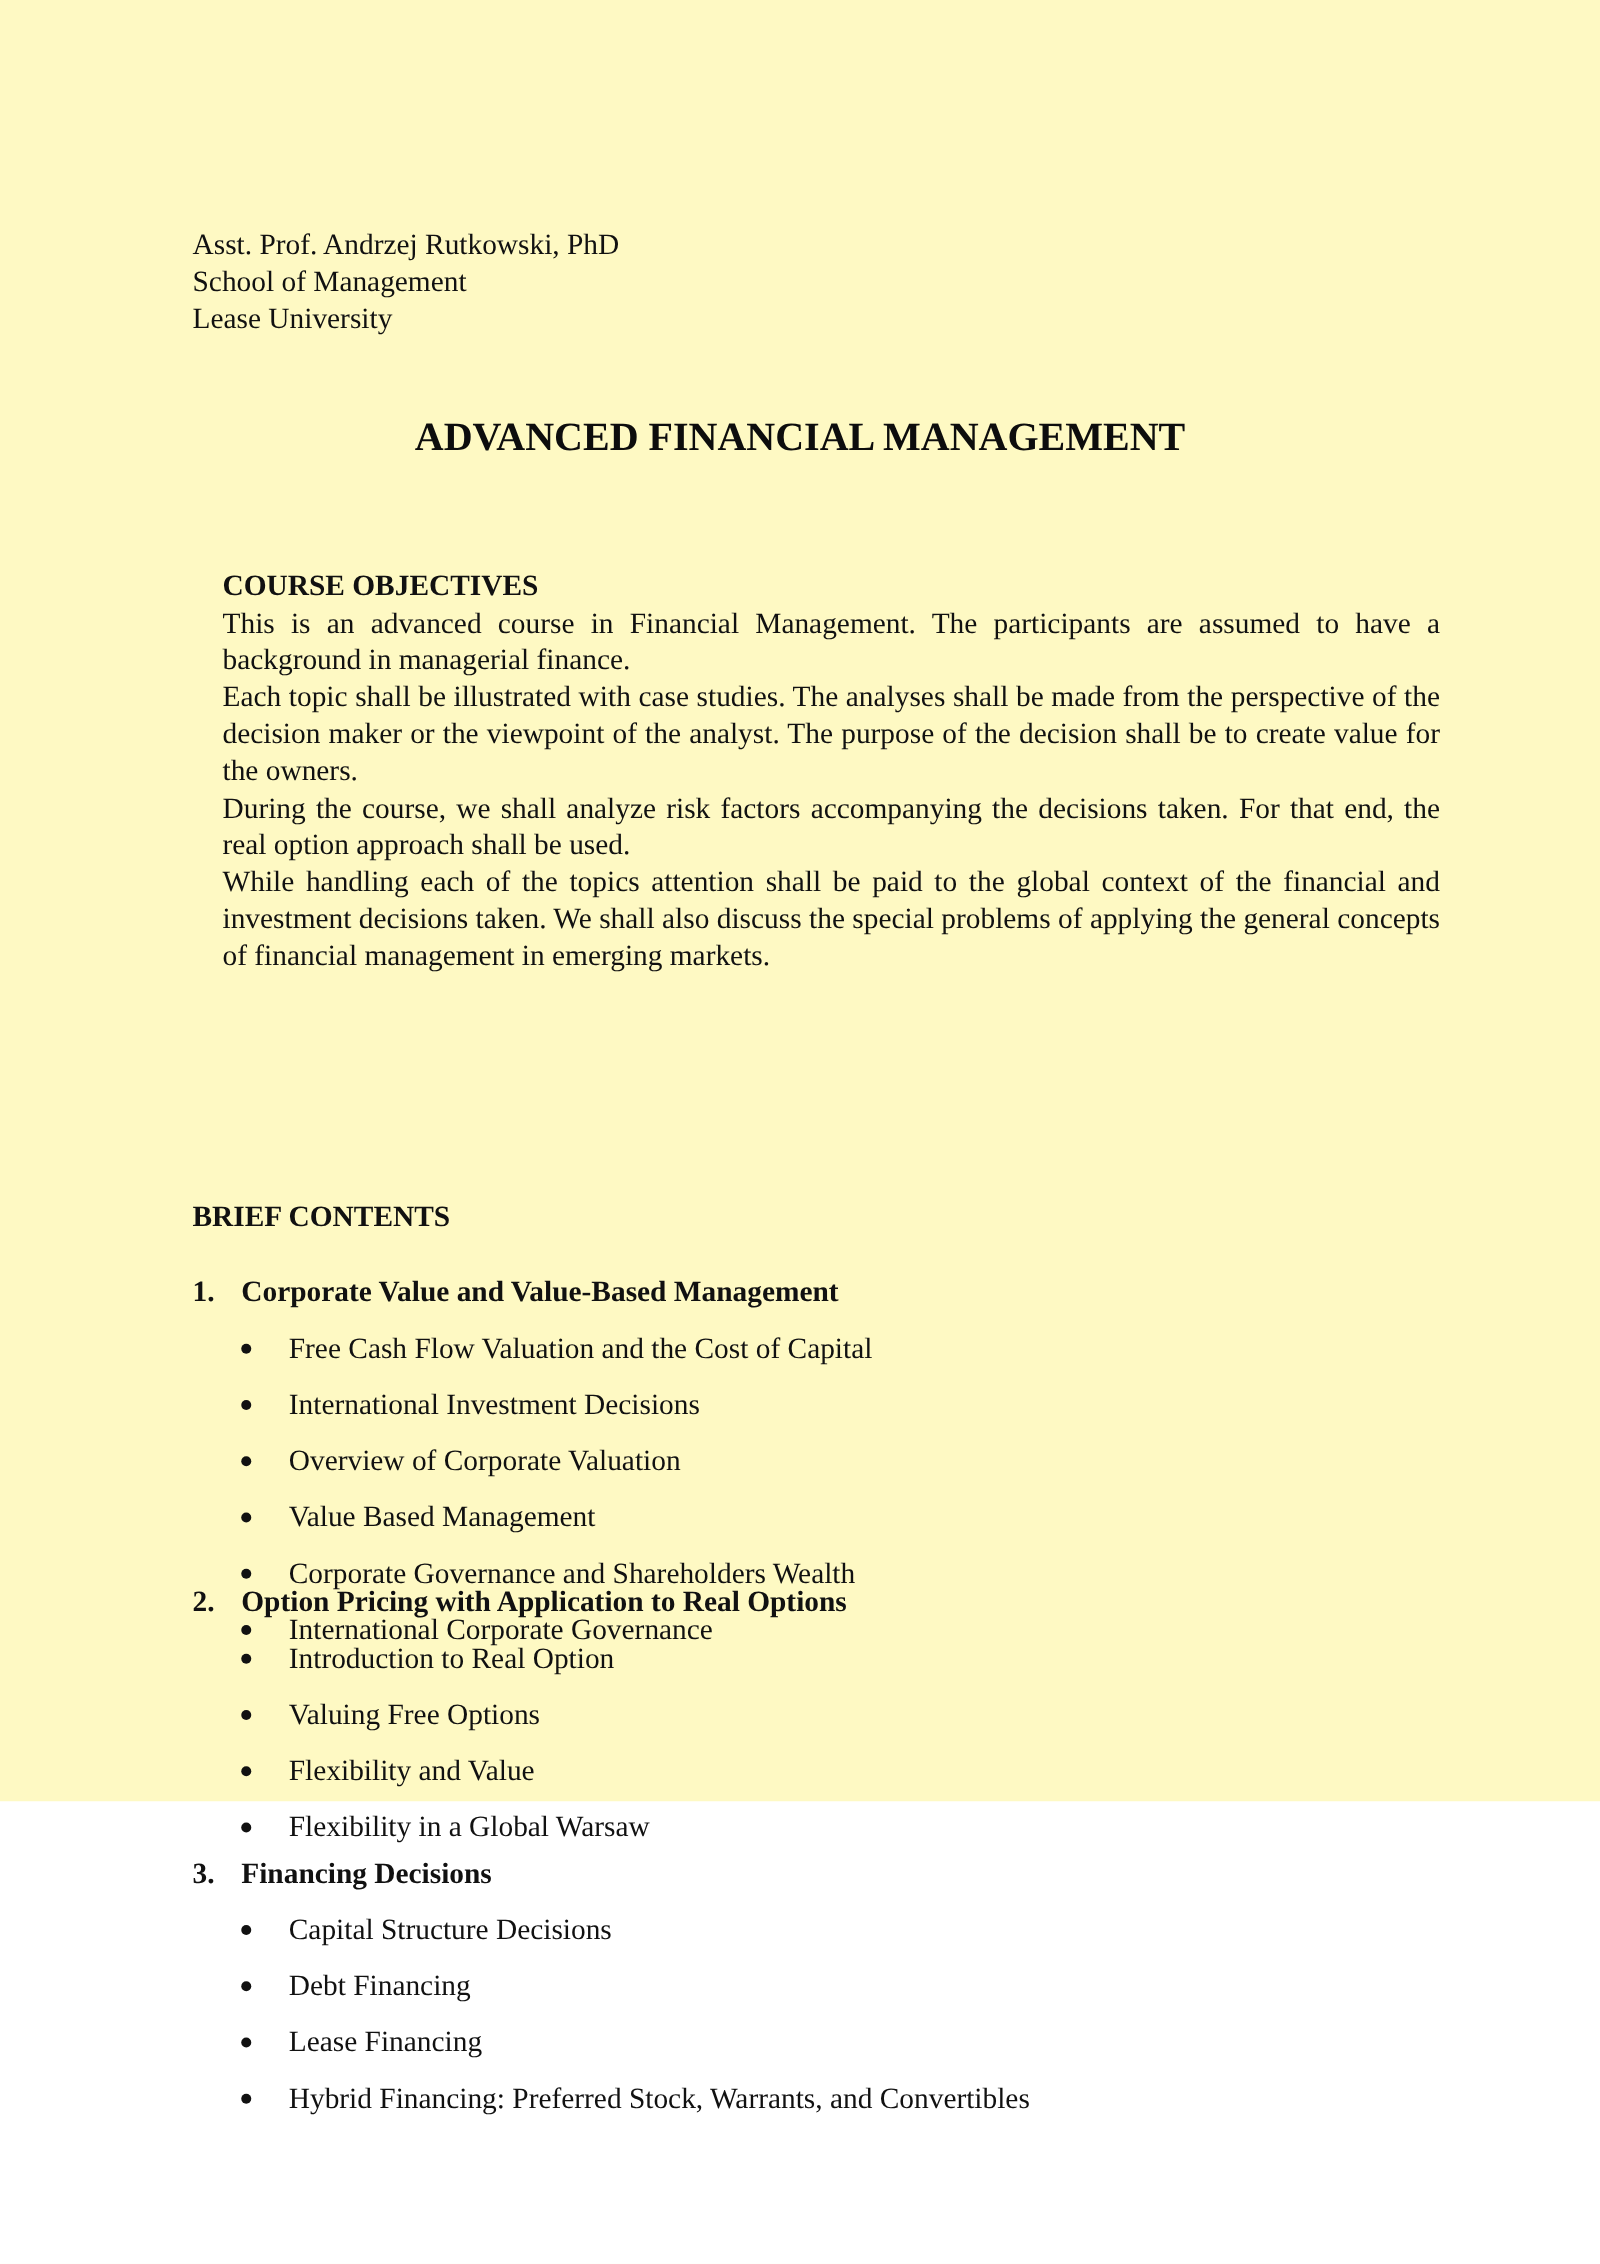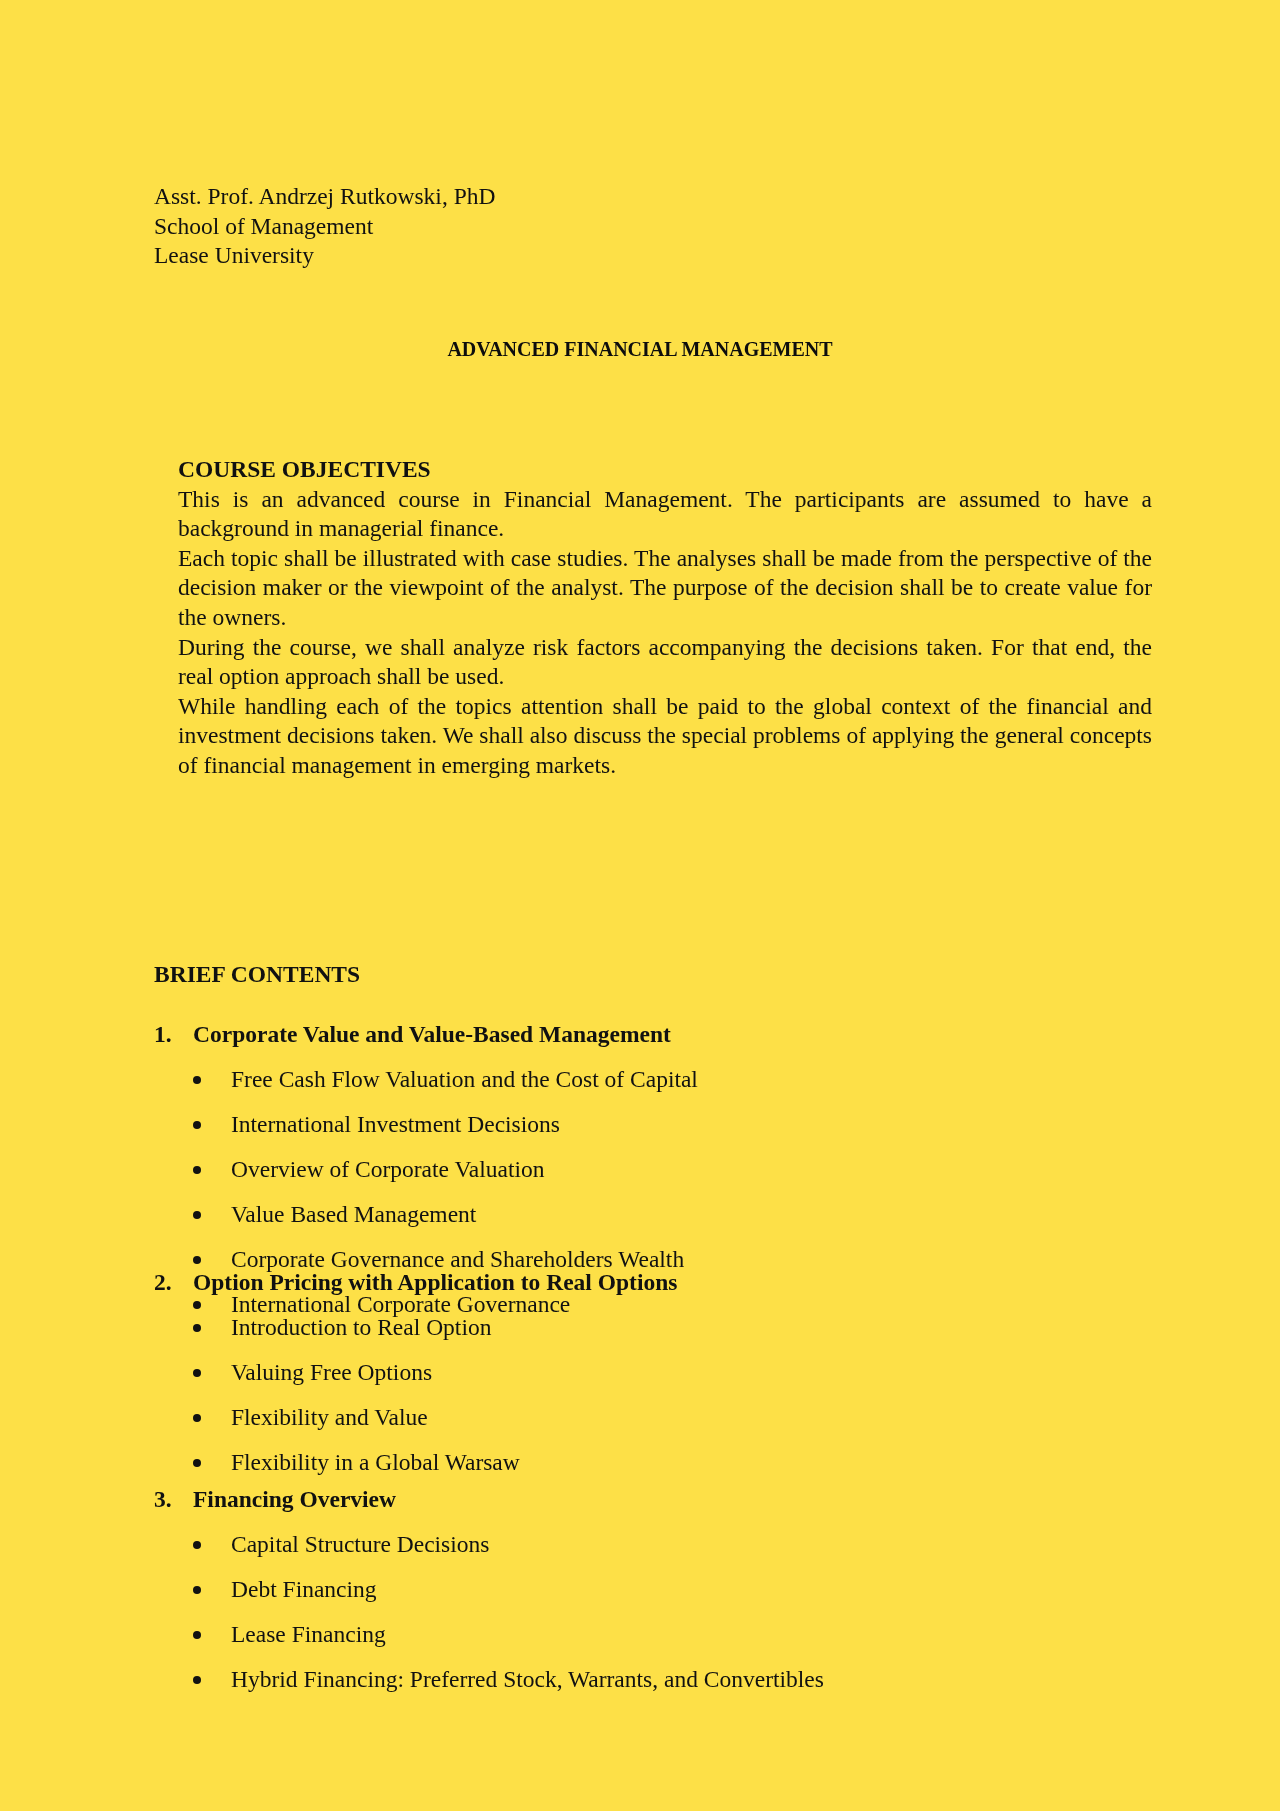--- a/index.html
+++ b/index.html
@@ -12,39 +12,39 @@
     height: 1811px;
     position: relative;
     overflow: hidden;
     font-family: "Liberation Serif", "DejaVu Serif", serif;
     color: #111111;
   }
   .page {
     position: absolute;
     left: 0; top: 0;
     width: 1280px;
-    height: 1811px;
-    background: #fde047;
+    height: 1441px;
+    background: #fef9c3;
   }
   .block {
     position: absolute;
     left: 154px;
     width: 974px;
     font-size: 23.5px;
     line-height: 29.6px;
   }
   .header-line { display: block; white-space: nowrap; }
   .title {
     position: absolute;
     left: 0;
     width: 1280px;
     top: 332px;
     text-align: center;
     font-weight: bold;
-    font-size: 20px;
+    font-size: 32px;
     line-height: 34px;
     color: #0d0d0d;
   }
   .section-heading {
     font-weight: bold;
     display: block;
   }
   .para {
     margin: 0;
     text-align: justify;
@@ -172,21 +172,21 @@
       </div>
       <div class="bullet-item">
         <span class="bullet-dot"></span>
         <span>Flexibility in a Global Warsaw</span>
       </div>
     </div>
 
     <div class="topic" style="top:1484px;">
       <div class="topic-head">
         <span class="topic-num">3.</span>
-        <span>Financing Overview</span>
+        <span>Financing Decisions</span>
       </div>
       <div class="bullet-item">
         <span class="bullet-dot"></span>
         <span>Capital Structure Decisions</span>
       </div>
       <div class="bullet-item">
         <span class="bullet-dot"></span>
         <span>Debt Financing</span>
       </div>
       <div class="bullet-item">

